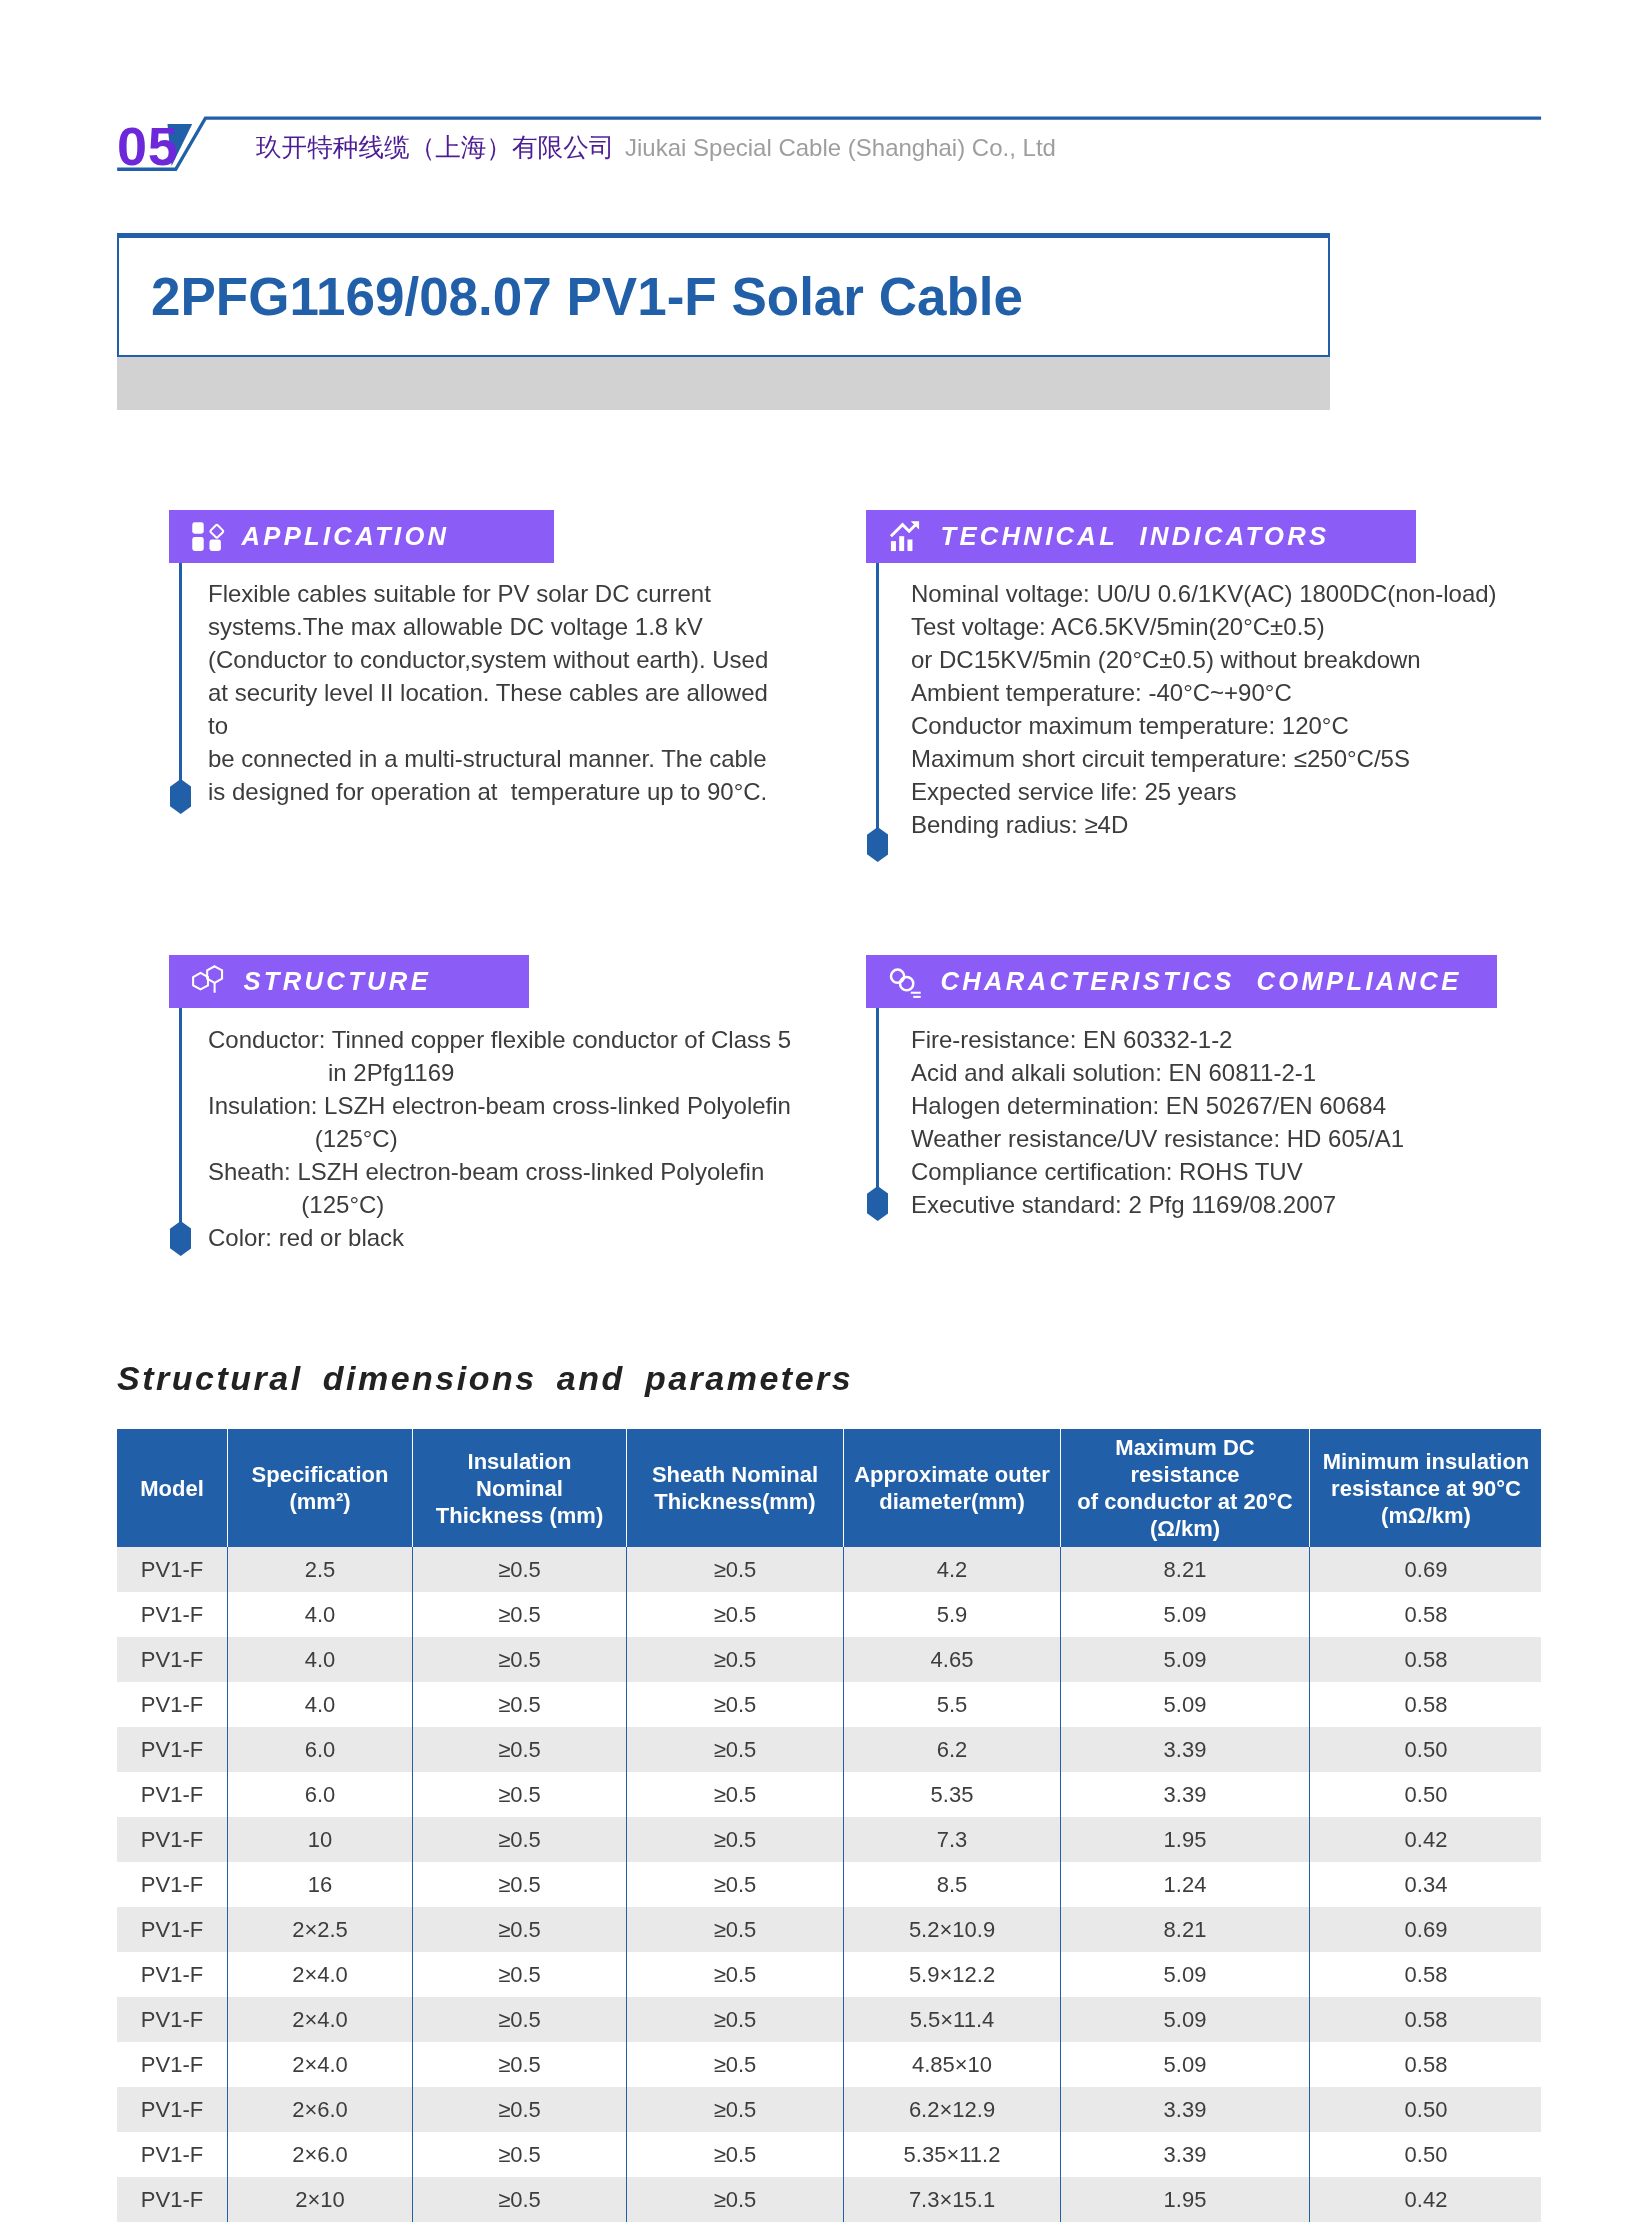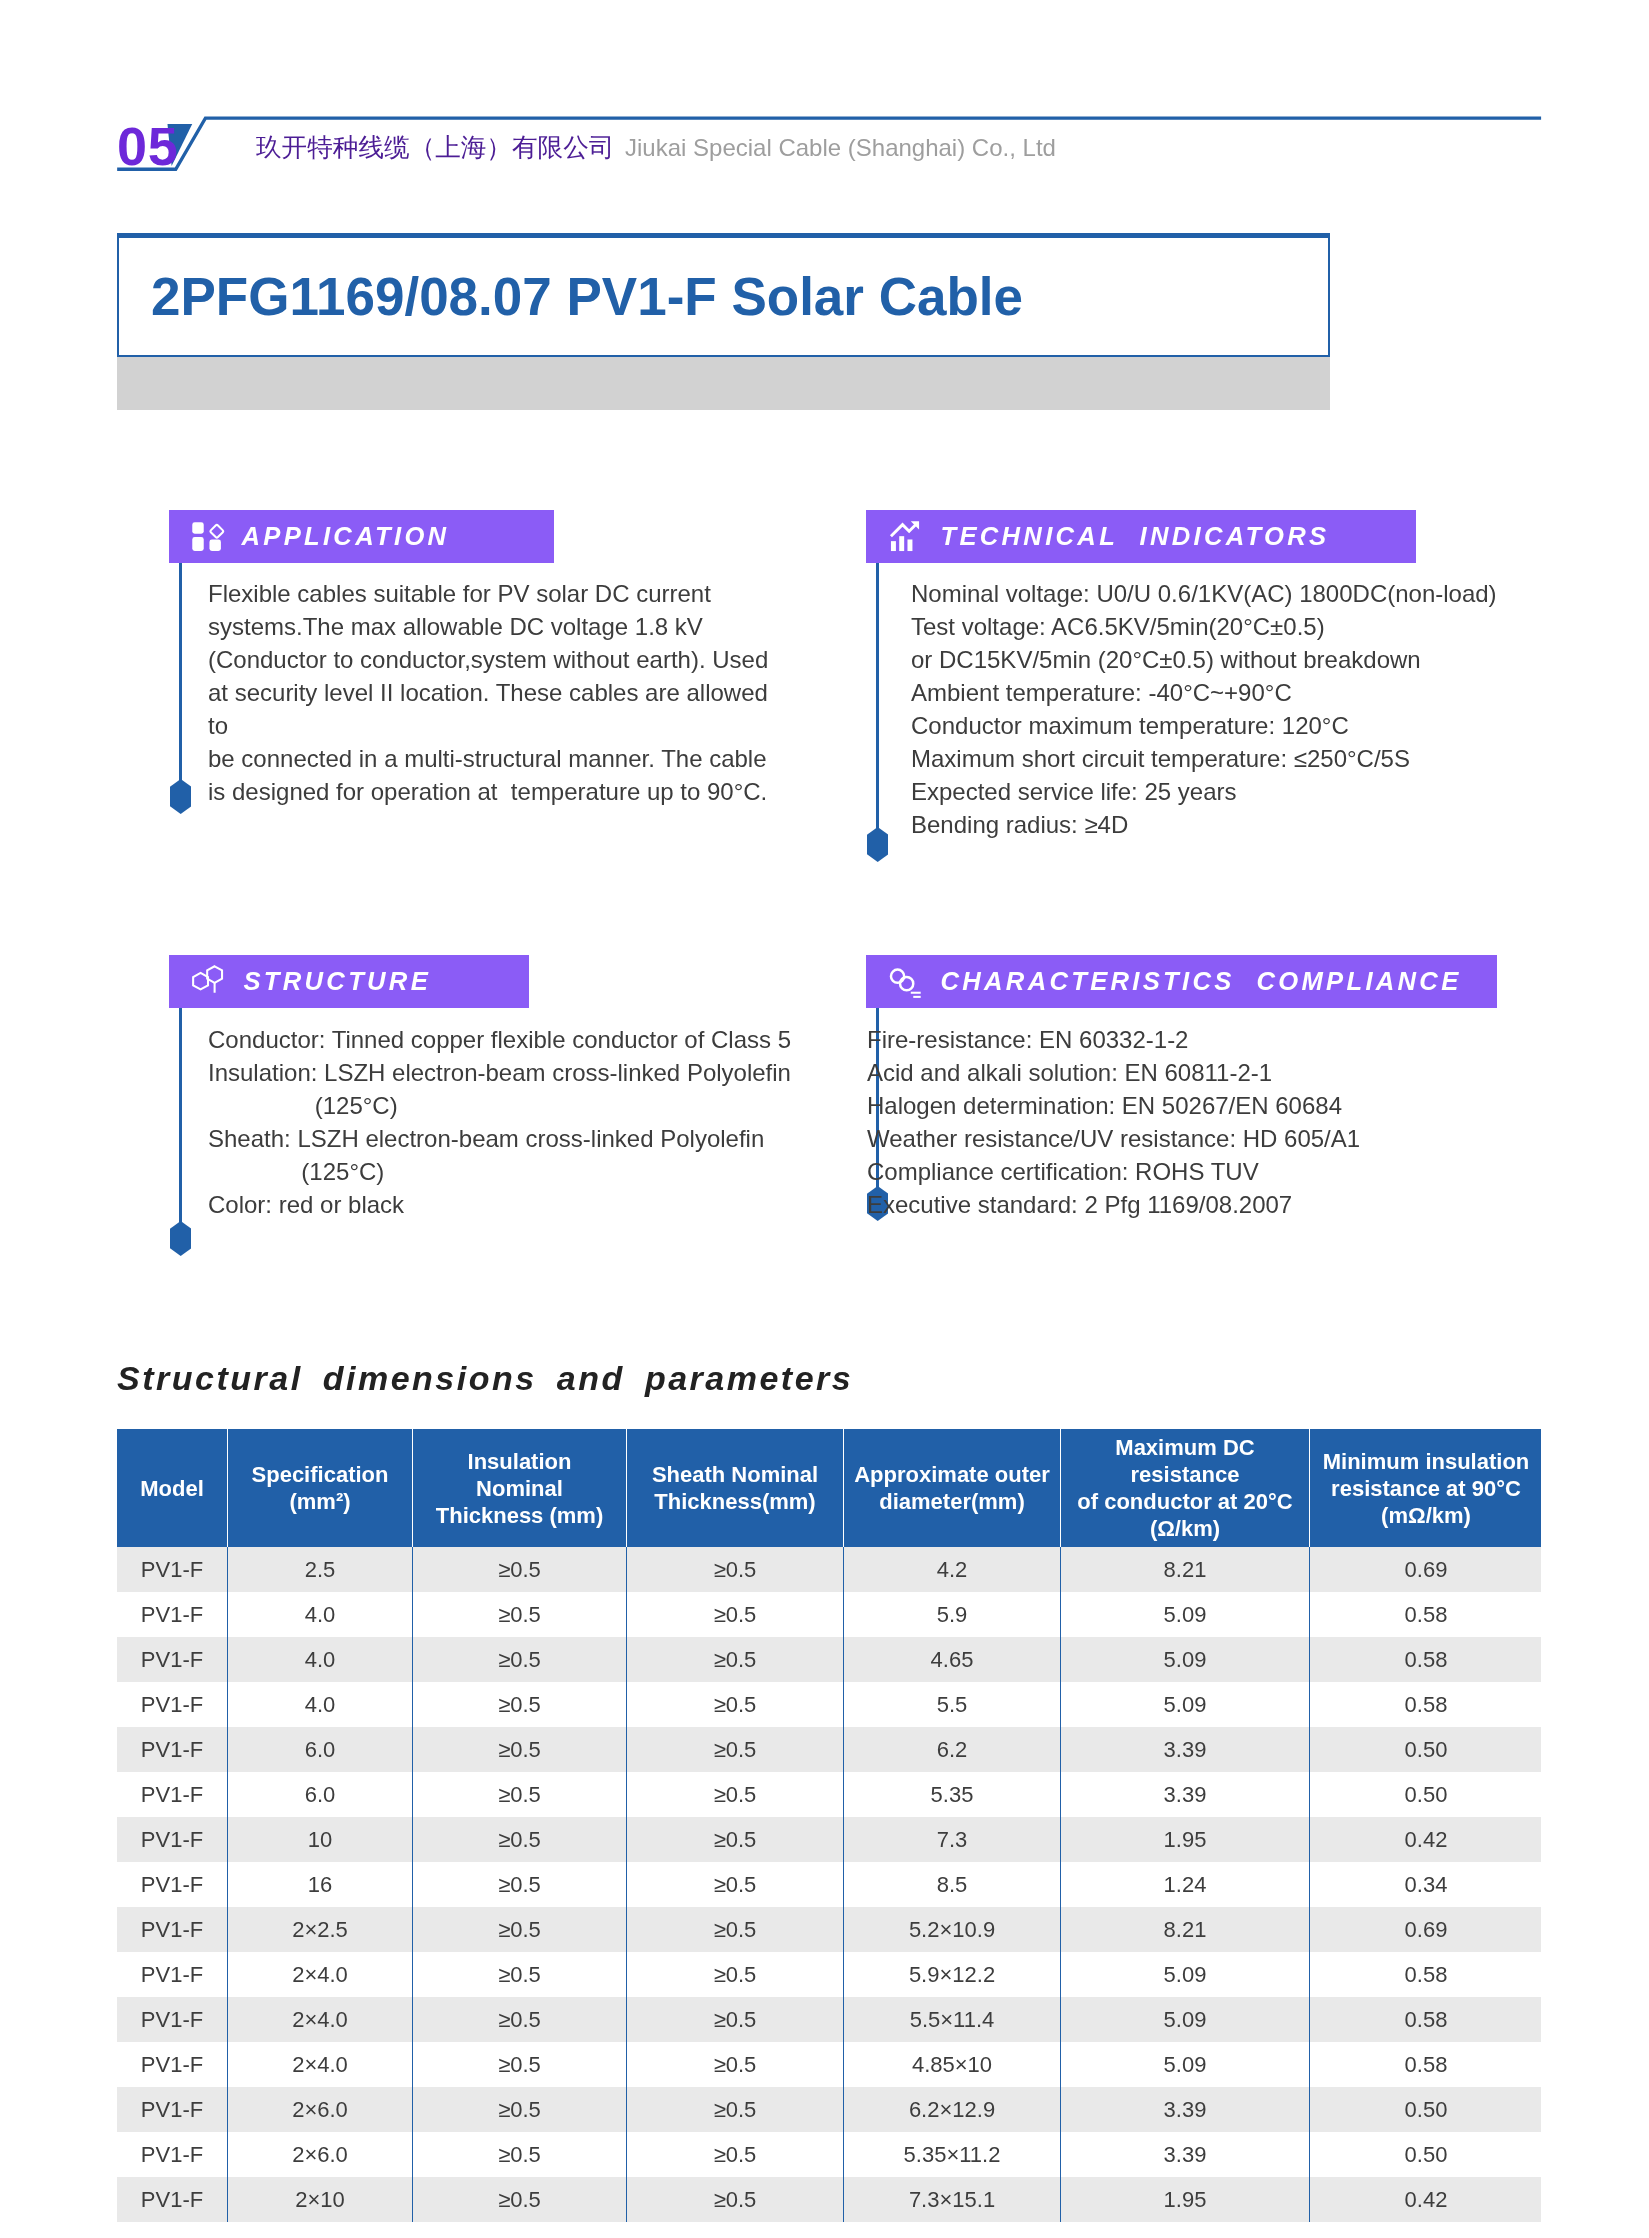--- a/index.html
+++ b/index.html
@@ -58,21 +58,21 @@
   .vl-struct { left:179px;  top:1008px; height:221px; }
   .hx-struct { left:170px;  top:1221px; }
   .vl-char   { left:876px; top:1008px; height:186px; }
   .hx-char   { left:867px; top:1186px; }
   
   .sec-text { position:absolute; font-size:24px; color:#3c3c3c; }
   .sec-text .text-line { line-height:33px; white-space:pre-wrap; }
   .txt-app    { left:208px;  top:577px;  width:561px; }
   .txt-tech   { left:911px; top:577px;  width:627px; }
   .txt-struct { left:208px;  top:1023px; width:594px; }
-  .txt-char   { left:867px; top:1023px; width:627px; }
+  .txt-char   { left:911px; top:1023px; width:627px; }
   
   .table-title {
     position:absolute; left:117px; top:1359px; font-size:34px; font-weight:bold;
     font-style:italic; color:#222222; letter-spacing:2.5px; word-spacing:8.2px;
   }
   .spec-table { position:absolute; left:117px; top:1429px; width:1424px; }
   .tgrid { display:grid; grid-template-columns:111px 185px 214px 217px 217px 249px 232px; }
   .thead { background:#2160a8; }
   .th {
     color:#ffffff; font-weight:bold; font-size:22px; line-height:27px; text-align:center;
@@ -155,20 +155,21 @@
       <polygon points="14,12 23,17 23,27 14,32 5,27 5,17" fill="none" stroke="#fff" stroke-width="2.5"></polygon>
       <polygon points="31,4 40,9 40,19 31,24 22,19 22,9" fill="none" stroke="#fff" stroke-width="2.5"></polygon>
       <line x1="31" y1="24" x2="31" y2="36" stroke="#fff" stroke-width="2.5"></line>
     </svg>
     <span class="sec-label">STRUCTURE</span>
   </div>
   <div class="vline vl-struct"></div>
   <div class="hex hx-struct"></div>
   <div class="sec-text txt-struct">
       <div class="text-line">Conductor: Tinned copper flexible conductor of Class 5</div>
+      <div class="text-line">&nbsp;&nbsp;&nbsp;&nbsp;&nbsp;&nbsp;&nbsp;&nbsp;&nbsp;&nbsp;&nbsp;&nbsp;&nbsp;&nbsp;&nbsp;&nbsp;&nbsp;&nbsp;in 2Pfg1169</div>
       <div class="text-line">Insulation: LSZH electron-beam cross-linked Polyolefin</div>
       <div class="text-line">&nbsp;&nbsp;&nbsp;&nbsp;&nbsp;&nbsp;&nbsp;&nbsp;&nbsp;&nbsp;&nbsp;&nbsp;&nbsp;&nbsp;&nbsp;&nbsp;(125°C)</div>
       <div class="text-line">Sheath: LSZH electron-beam cross-linked Polyolefin</div>
       <div class="text-line">&nbsp;&nbsp;&nbsp;&nbsp;&nbsp;&nbsp;&nbsp;&nbsp;&nbsp;&nbsp;&nbsp;&nbsp;&nbsp;&nbsp;(125°C)</div>
       <div class="text-line">Color: red or black</div>
     </div>
 
   <div class="sec-bar bar-char">
     <svg class="sec-icon" width="38" height="38" viewBox="0 0 46 46">
       <circle cx="14" cy="16" r="8" fill="none" stroke="#fff" stroke-width="3"></circle>

